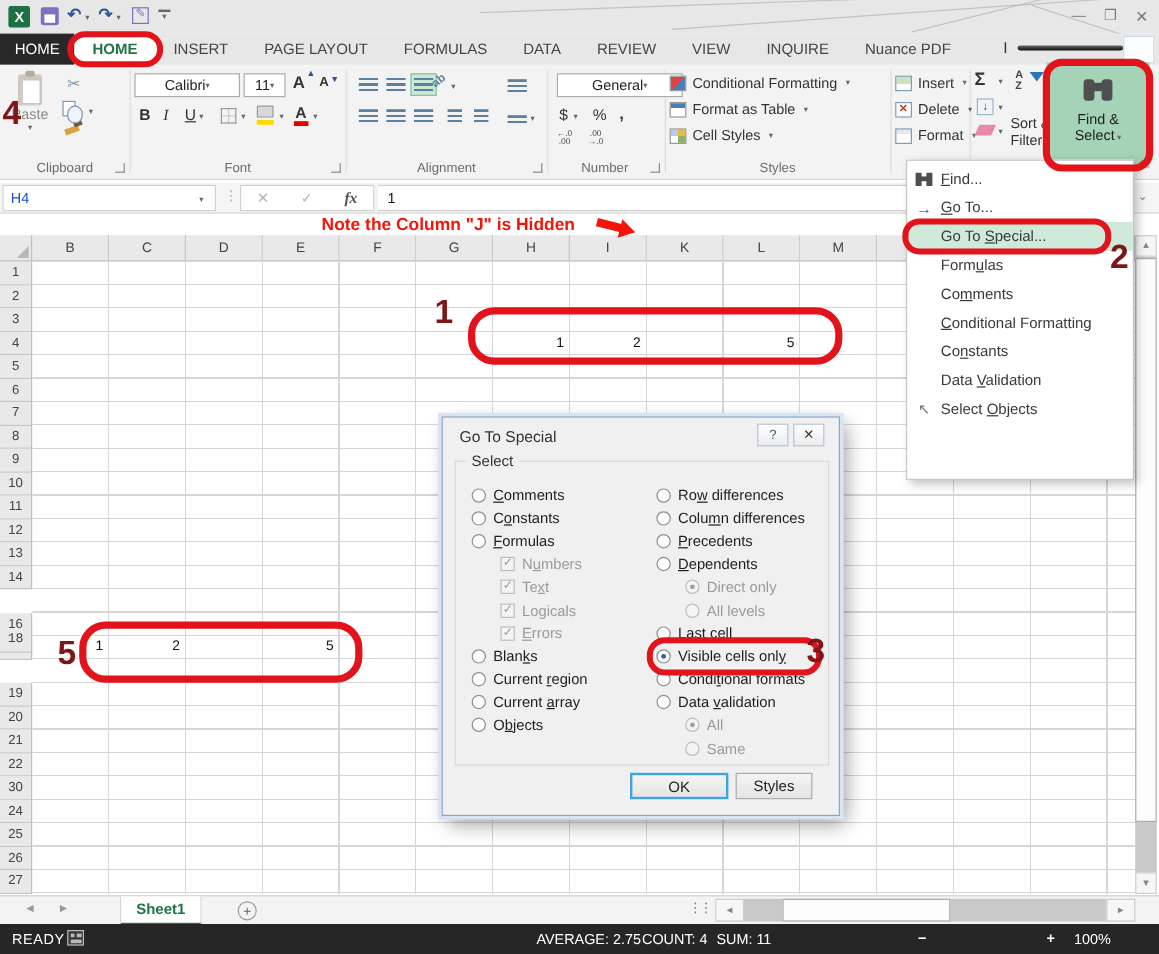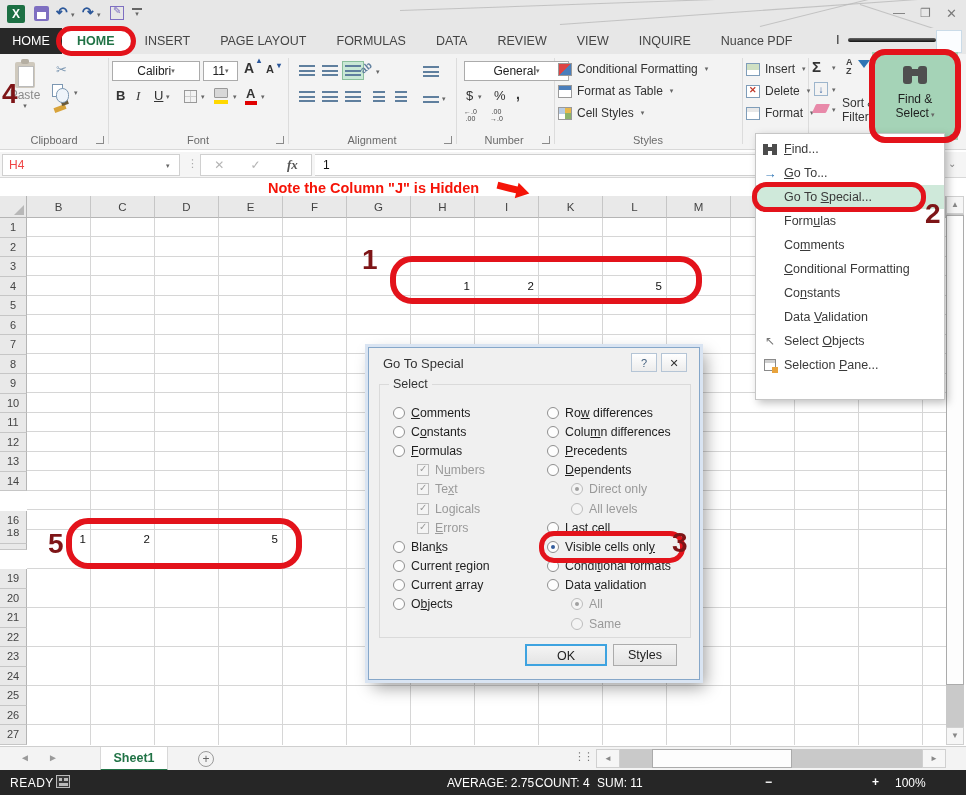--- a/index.html
+++ b/index.html
@@ -119,21 +119,21 @@
   #find-select{left:872px;top:52px;width:86px;height:88px;background:var(--selgreen);display:flex;flex-direction:column;align-items:center;font-size:12px;color:#1e1e1e}
   .ring-fs::after{inset:-3px;border-width:6px;border-radius:16px}
   .binoc{width:30px;height:24px;margin-top:10px;position:relative}
   .binoc::before,.binoc::after{content:'';position:absolute;top:4px;width:9px;height:18px;background:#4f4f4f;border-radius:3px}
   .binoc::before{left:3px}.binoc::after{right:3px}
   .binoc i{position:absolute;left:11px;top:7px;width:8px;height:7px;background:#4f4f4f}
   #fs-l1{margin-top:6px}
   #ribbon-collapse{left:947px;top:132px;font-size:11px;color:#777}
   
   #fbar{left:0;top:152px;width:966px;height:26px;background:#f5f5f5;border-bottom:1px solid #d8d8d8}
-  #namebox{left:2px;top:154px;width:178px;height:22px;background:#fff;border:1px solid #d0d0d0;font-size:12px;color:#ef4444;padding:3px 6px;font-family:"Liberation Sans",sans-serif}
+  #namebox{left:2px;top:154px;width:178px;height:22px;background:#fff;border:1px solid #d0d0d0;font-size:12px;color:#1d4ed8;padding:3px 6px;font-family:"Liberation Sans",sans-serif}
   #name-caret{left:166px;top:162px}
   #fdots{left:187px;top:157px;color:#aaa;font-size:11px}
   #fx-cluster{left:200px;top:154px;width:112px;height:22px;background:#fff;border:1px solid #d0d0d0;display:flex;align-items:center;justify-content:space-around}
   #fx-x{color:#b4b4b4;font-size:12px}#fx-c{color:#b4b4b4;font-size:12px}
   #fx-fx{color:#555;font-style:italic;font-family:"Liberation Serif",serif;font-size:13px;font-weight:bold}
   #finput{left:315px;top:154px;width:630px;height:22px;background:#fff;border:1px solid #d0d0d0;border-left:none;font-size:12px;padding:3px 8px;font-family:"Liberation Sans",sans-serif;color:#111}
   #fbar-chev{left:948px;top:158px;font-size:10px;color:#888}
   
   #note{left:268px;top:180px;font-size:14.5px;font-weight:bold;color:#f51408;z-index:45}
   #note-arrow{left:497px;top:182px;width:36px;height:14px;transform:rotate(14deg);z-index:45}
@@ -443,21 +443,21 @@
       <div class="rowh" style="top: 452px; height: 19.5px; line-height: 19.5px;">13</div>
       <div class="rowh" style="top: 471.5px; height: 19.5px; line-height: 19.5px;">14</div>
       <div class="rowh" style="top: 491px; height: 19.5px; line-height: 19.5px; margin-left: 31px;">15</div>
       <div class="rowh" style="top: 510.5px; height: 19.5px; line-height: 19.5px;">16</div>
       <div class="rowh" style="top: 530px; height: 19.5px; line-height: 19.5px;">17</div>
       <div class="rowh" style="top: 524px; height: 19.5px; line-height: 19.5px; font-family: Liberation Mono, monospace;">18</div>
       <div class="rowh" style="top: 569px; height: 19.5px; line-height: 19.5px;">19</div>
       <div class="rowh" style="top: 588.5px; height: 19.5px; line-height: 19.5px;">20</div>
       <div class="rowh" style="top: 608px; height: 19.5px; line-height: 19.5px;">21</div>
       <div class="rowh" style="top: 627.5px; height: 19.5px; line-height: 19.5px;">22</div>
-      <div class="rowh" style="top: 647px; height: 19.5px; line-height: 19.5px;">23</div>
+      <div class="rowh" style="top: 647px; height: 19.5px; line-height: 19.5px;">30</div>
       <div class="rowh" style="top: 666.5px; height: 19.5px; line-height: 19.5px;">24</div>
       <div class="rowh" style="top: 686px; height: 19.5px; line-height: 19.5px;">25</div>
       <div class="rowh" style="top: 705.5px; height: 19.5px; line-height: 19.5px;">26</div>
       <div class="rowh" style="top: 725px; height: 19.5px; line-height: 19.5px;">27</div>
     </div>
   <div id="gridbody" class="abs"></div>
   <div id="cells">
       <div class="cellv abs" style="left: 411px; top: 276.5px;">1</div>
       <div class="cellv abs" style="left: 475px; top: 276.5px;">2</div>
       <div class="cellv abs" style="left: 603px; top: 276.5px;">5</div>
@@ -509,26 +509,20 @@
       </div>
       <div class="mi">
         <span class="mic"></span>
         <span>Data <span class="u">V</span>alidation</span>
       </div>
       <div class="mi">
         <span class="mic">
           <span class="cursor-icon">↖</span>
         </span>
         <span>Select <span class="u">O</span>bjects</span>
-      </div>
-      <div class="mi">
-        <span class="mic">
-          <span class="selection-pane-icon"></span>
-        </span>
-        <span>Selection <span class="u">P</span>ane...</span>
       </div>
     </div>
 
   <div id="dialog" class="abs">
     <div id="dlg-title" class="abs">Go To Special</div>
     <div id="dlg-help" class="abs dlg-btn">?</div>
     <div id="dlg-close" class="abs dlg-btn">✕</div>
     <div id="dlg-group" class="abs"></div>
     <div id="dlg-group-label" class="abs">Select</div>
     <div id="optleft" class="optcol">

